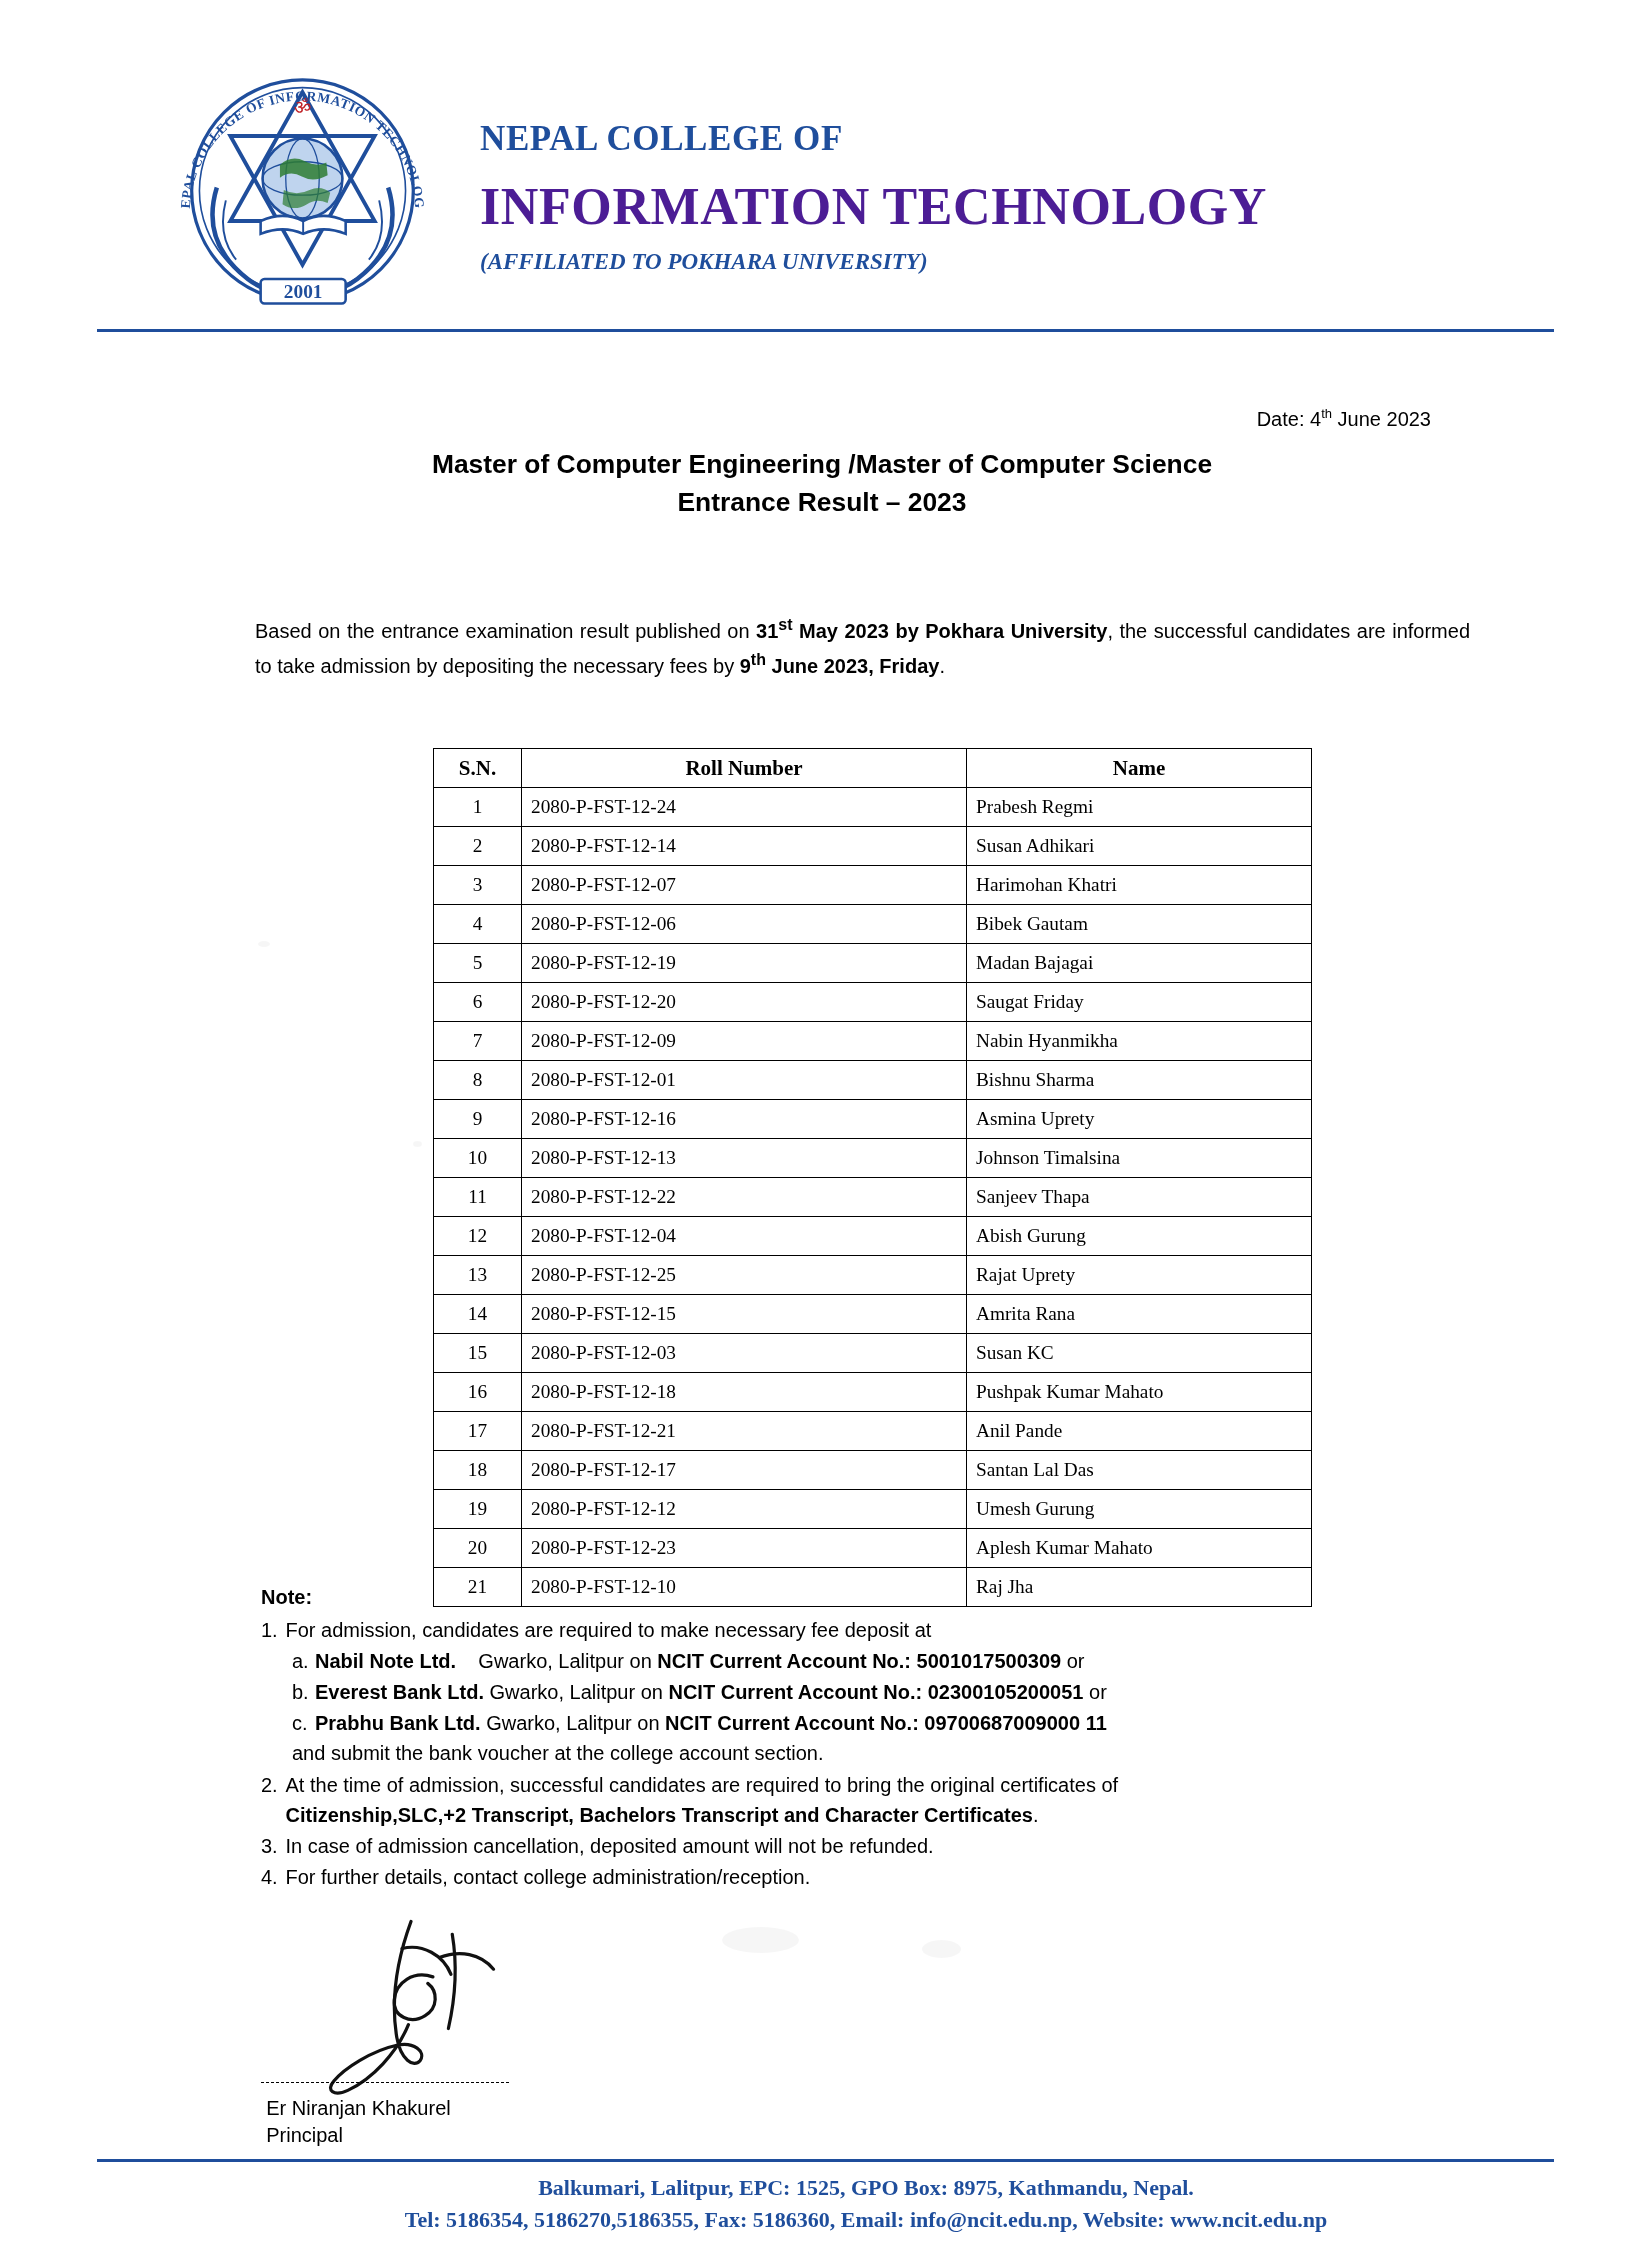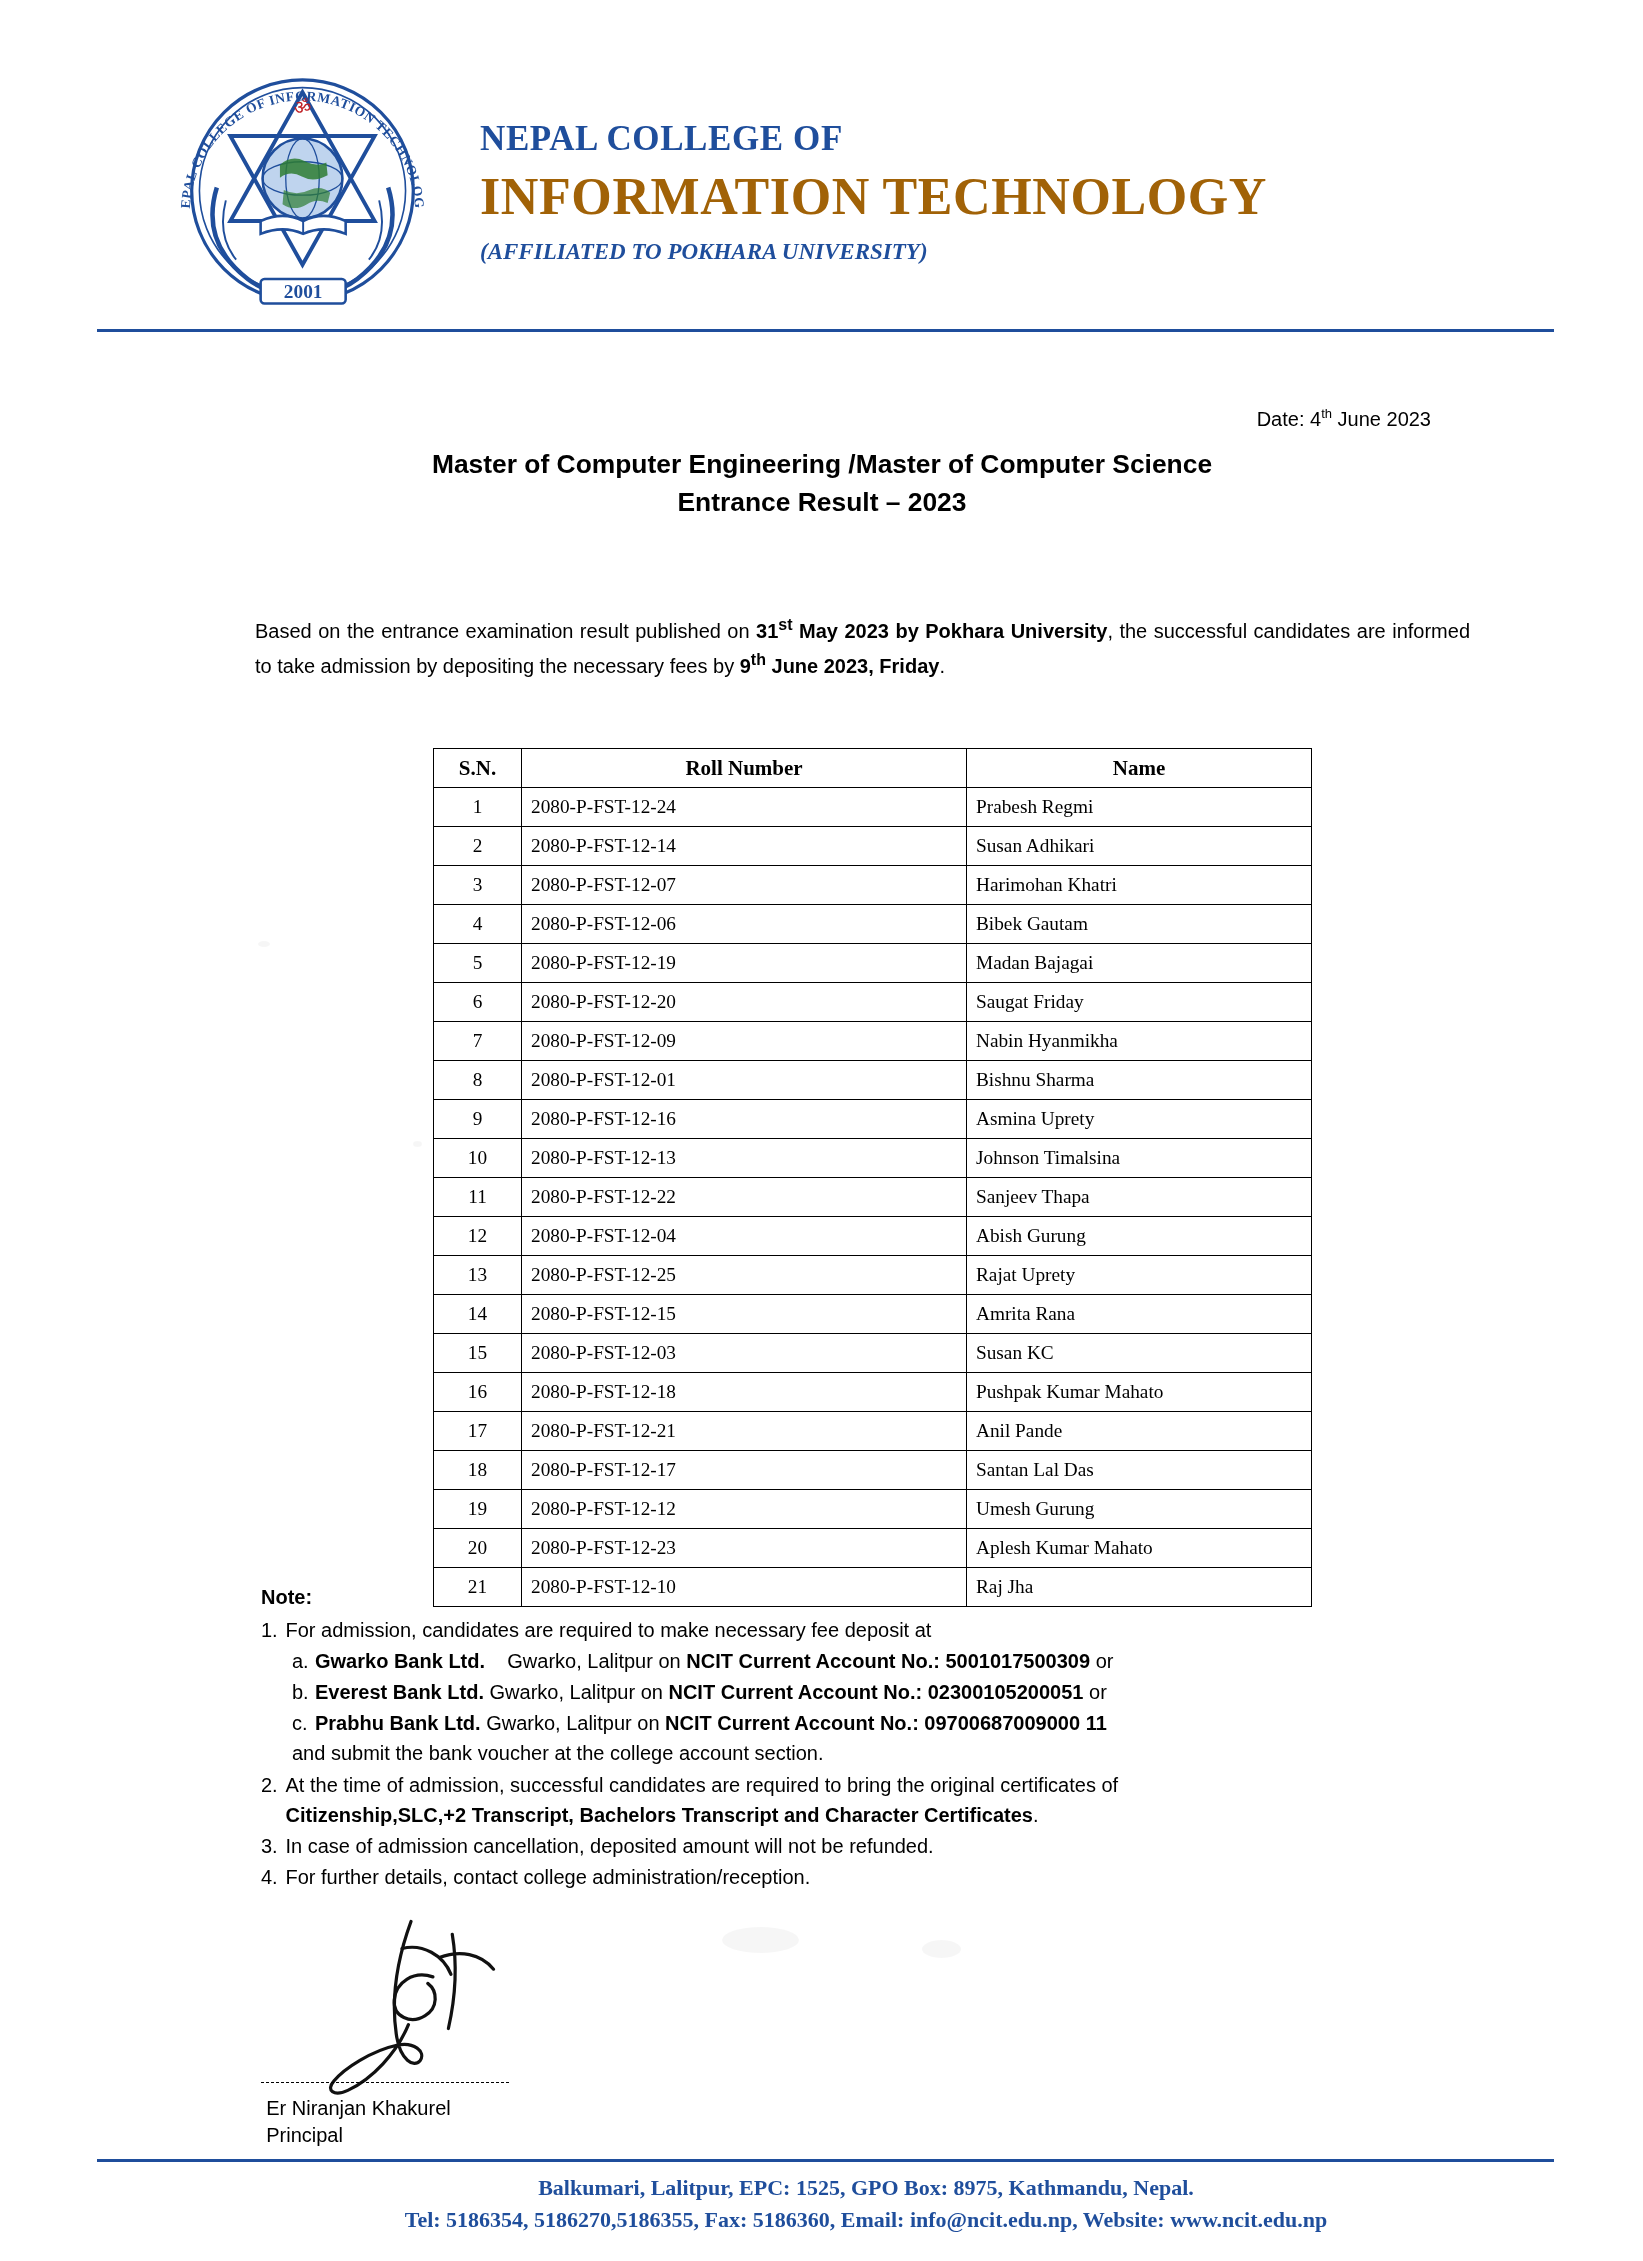--- a/index.html
+++ b/index.html
@@ -53,23 +53,23 @@
     font-size: 35px;
     letter-spacing: 0.6px;
     color: #1F4E9C;
     line-height: 1.15;
   }
   .college-line2 {
     font-family: "Liberation Serif", serif;
     font-weight: bold;
     font-size: 52px;
     letter-spacing: 0.6px;
-    color: #a16207;
+    color: #4c1d95;
     line-height: 1.15;
-    margin-top: 8px;
+    margin-top: 18px;
   }
   .college-affil {
     font-family: "Liberation Serif", serif;
     font-weight: bold;
     font-style: italic;
     font-size: 23px;
     color: #1F4E9C;
     margin-top: 11.6px;
   }
 
@@ -401,21 +401,21 @@
   <div class="notes">
     <div class="notes-title">Note:</div>
 
     <div class="note-item">
       <div class="note-num">1.</div>
       <div class="note-body">For admission, candidates are required to make necessary fee deposit at</div>
     </div>
 
     <div class="sub-item">
       <div class="sub-letter">a.</div>
-      <div><b>Gwarko Bank Ltd.</b><span>&nbsp;&nbsp;&nbsp;&nbsp;</span><span>Gwarko, Lalitpur on </span><b>NCIT Current Account No.: 5001017500309</b><span> or</span></div>
+      <div><b>Nabil Note Ltd.</b><span>&nbsp;&nbsp;&nbsp;&nbsp;</span><span>Gwarko, Lalitpur on </span><b>NCIT Current Account No.: 5001017500309</b><span> or</span></div>
     </div>
 
     <div class="sub-item">
       <div class="sub-letter">b.</div>
       <div><b>Everest Bank Ltd.</b><span> Gwarko, Lalitpur on </span><b>NCIT Current Account No.: 02300105200051</b><span> or</span></div>
     </div>
 
     <div class="sub-item">
       <div class="sub-letter">c.</div>
       <div><b>Prabhu Bank Ltd.</b><span> Gwarko, Lalitpur on  </span><b>NCIT Current Account No.: 09700687009000 11</b><span></span></div>

